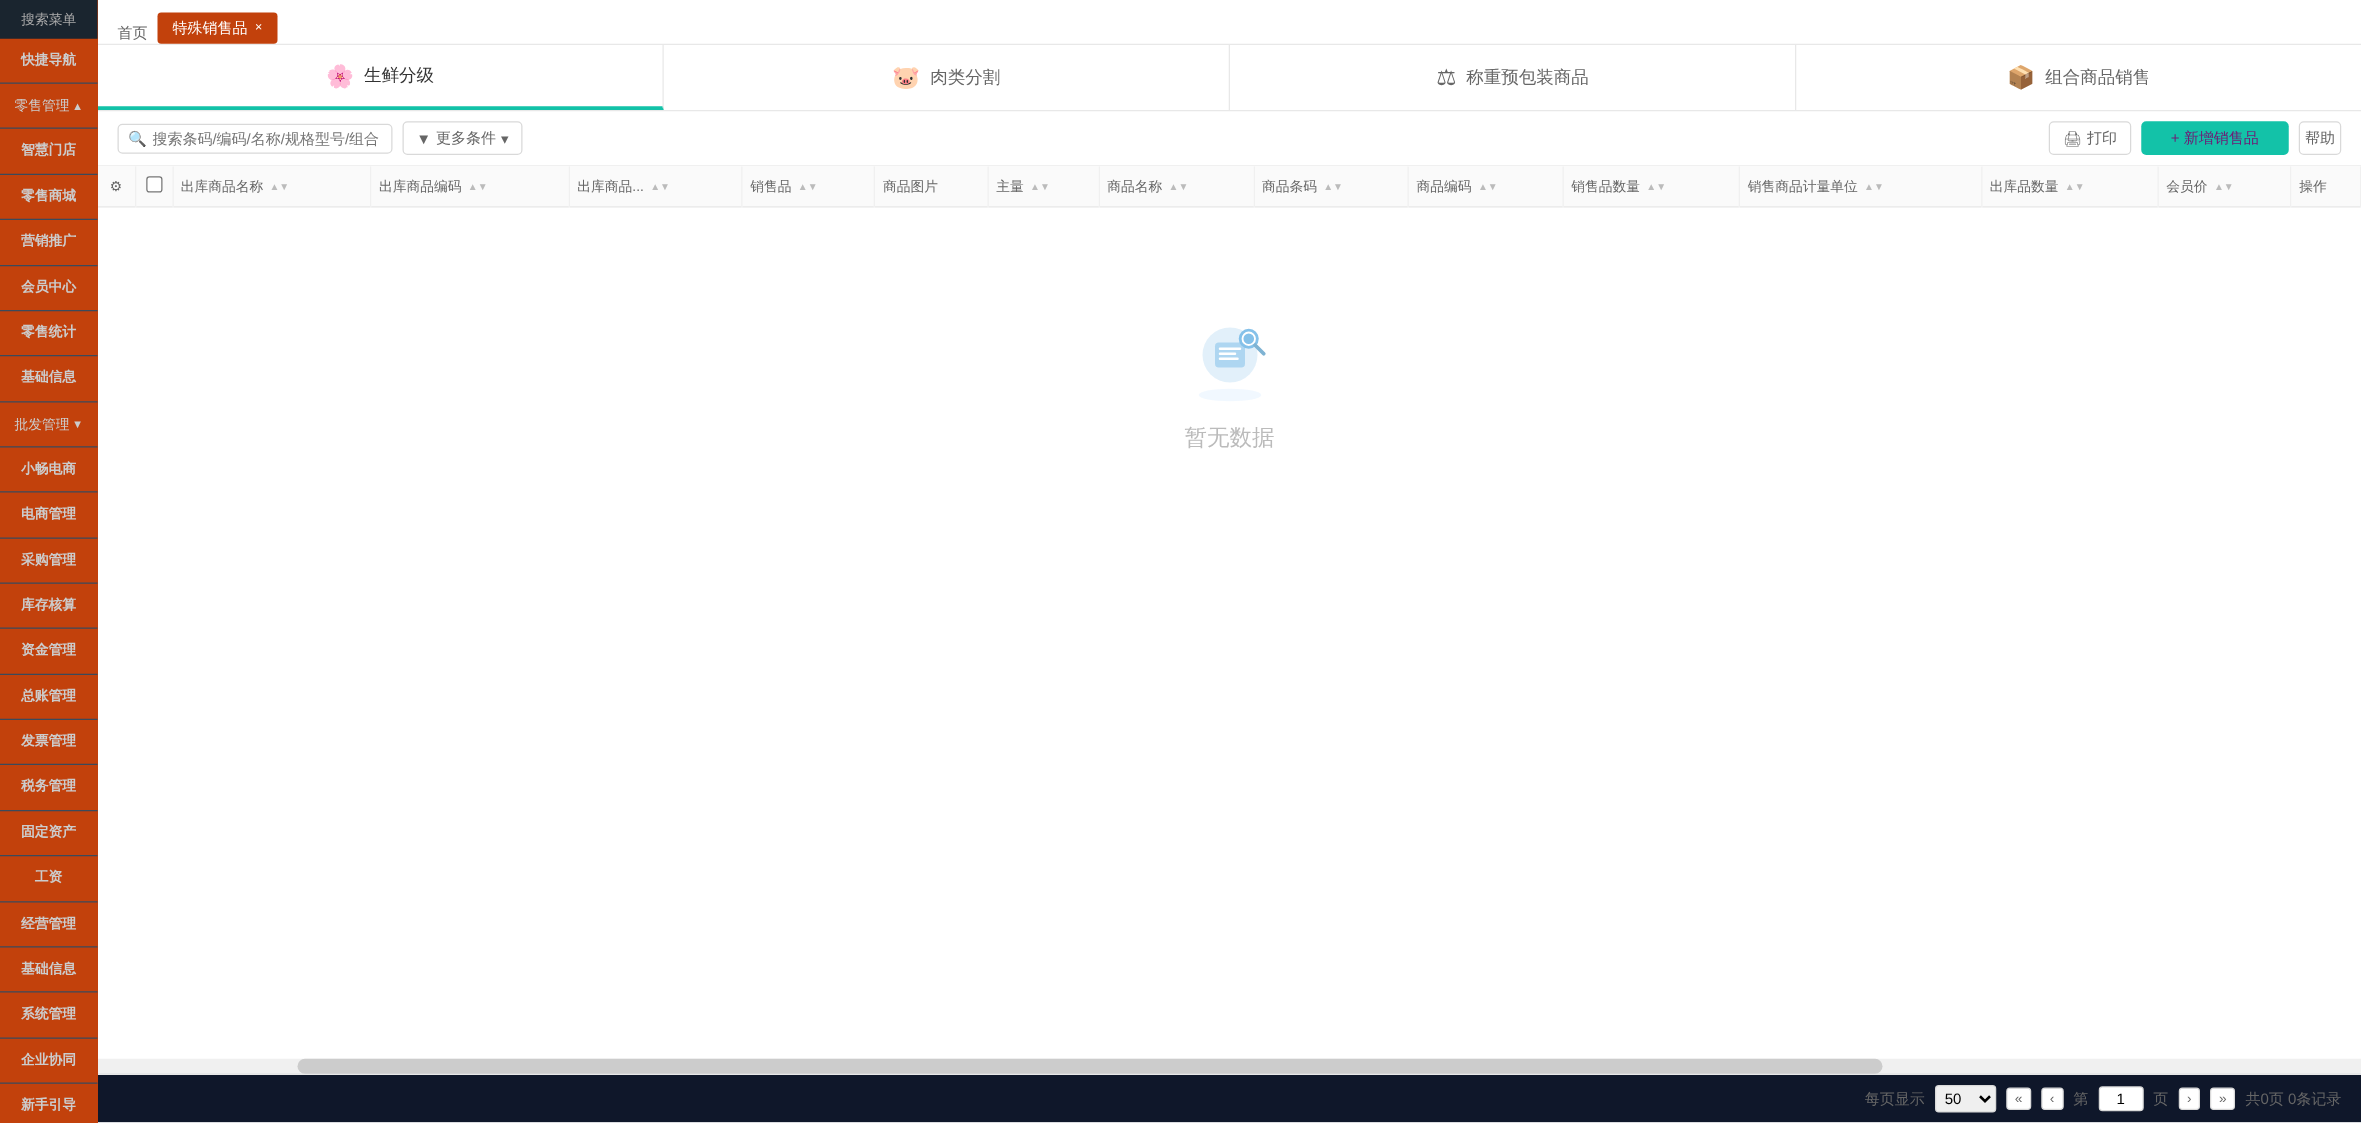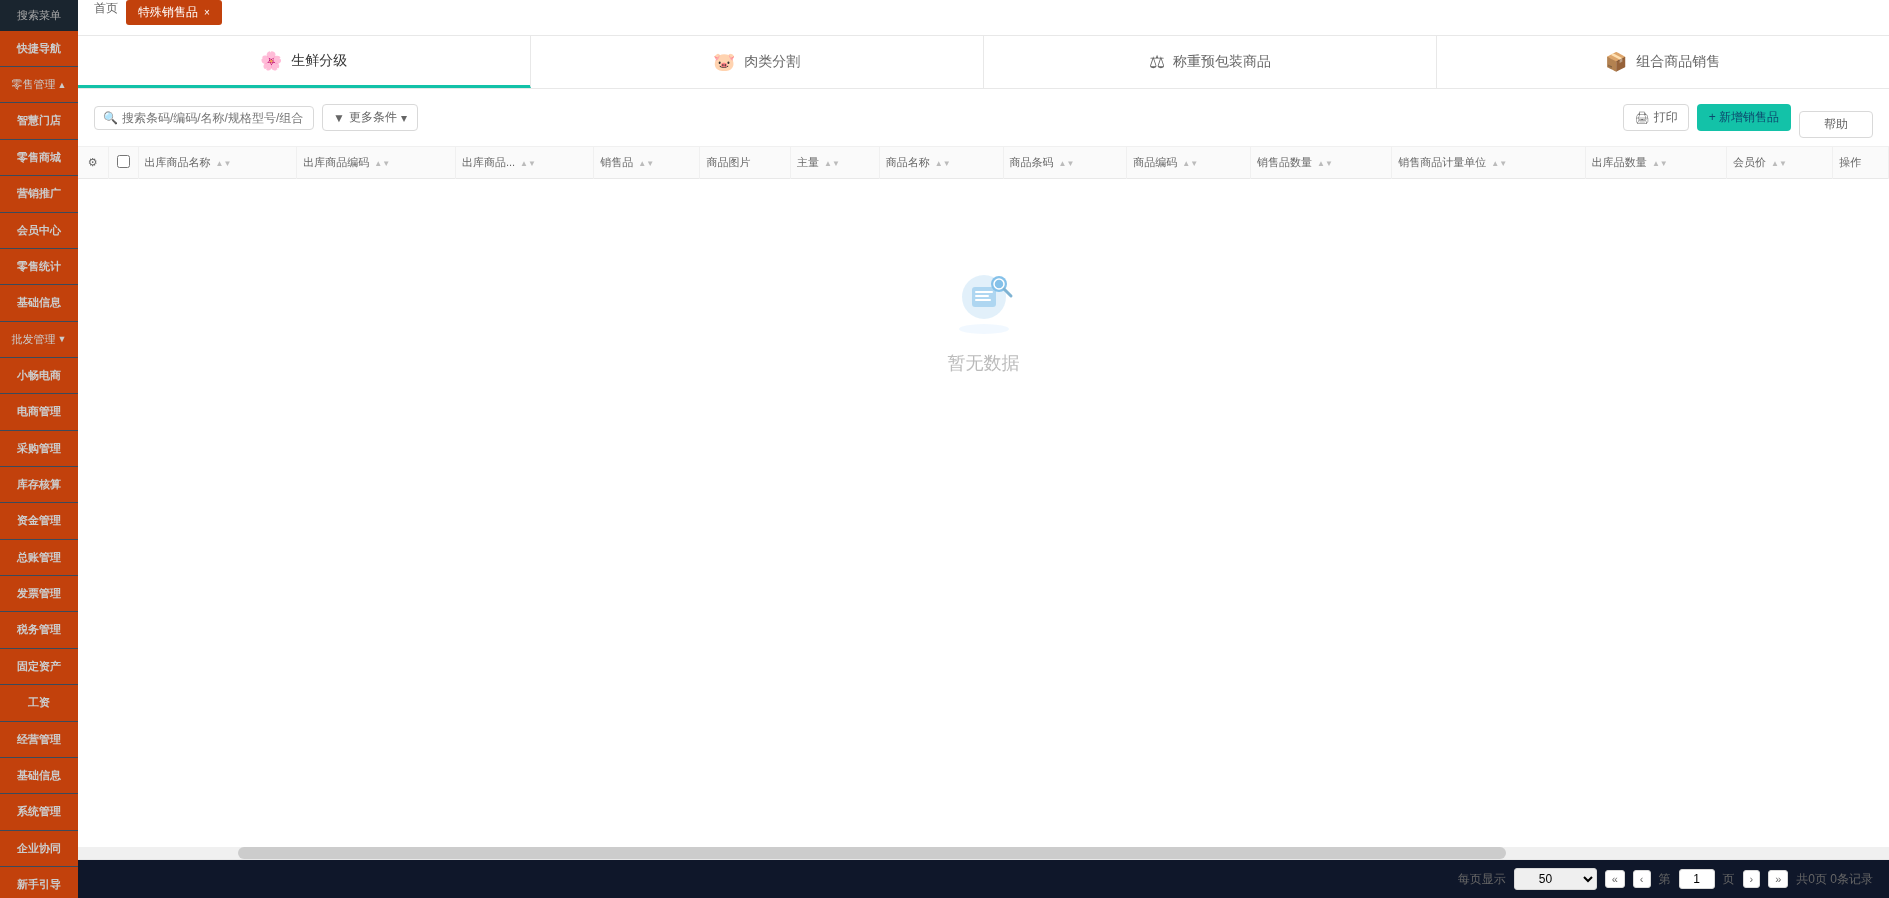--- a/index.html
+++ b/index.html
@@ -59,21 +59,21 @@
       overflow: hidden;
     }
 
     
     .topbar {
       background: #fff;
       border-bottom: 1px solid #e8e8e8;
       padding: 0 16px;
       height: 36px;
       display: flex;
-      align-items: flex-start;
+      align-items: flex-end;
       gap: 8px;
       flex-shrink: 0;
     }
     .topbar-home {
       color: #666;
       font-size: 12px;
       cursor: pointer;
     }
     .topbar-tab {
       background: #c2410c;
@@ -186,39 +186,38 @@
       background: #fff;
       cursor: pointer;
       font-size: 12px;
       color: #666;
       display: flex;
       align-items: center;
       gap: 4px;
     }
     .new-btn {
       background: #13c2a8;
-      color: #0c4a6e;
+      color: #701a75;
       border: none;
       border-radius: 4px;
-      padding: 5px 12px;
+      padding: 5px 24px;
       cursor: pointer;
       font-size: 12px;
       display: flex;
       align-items: flex-start;
       gap: 4px;
     }
     .help-btn {
       border: 1px solid #d9d9d9;
       border-radius: 4px;
-      padding: 4px 24px;
-      background: #fff;
-      cursor: pointer;
-      font-size: 12px;
-      color: #666;
-      margin-top: 14px;
+      padding: 4px 4px;
+      background: #fff;
+      cursor: pointer;
+      font-size: 12px;
+      color: #666;
     }
 
     
     .table-container {
       flex: 1;
       overflow: auto;
       position: relative;
     }
     table {
       width: 100%;
@@ -267,21 +266,21 @@
       justify-content: flex-end;
       gap: 8px;
       background: #0f172a;
       flex-shrink: 0;
       font-size: 12px;
       color: #666;
     }
     .page-size-select {
       border: 1px solid #d9d9d9;
       border-radius: 3px;
-      padding: 2px 20px;
+      padding: 2px 3px;
       font-size: 12px;
     }
     .page-btn {
       border: 1px solid #d9d9d9;
       border-radius: 3px;
       padding: 2px 6px;
       background: #fff;
       cursor: pointer;
       font-size: 11px;
       color: #666;

